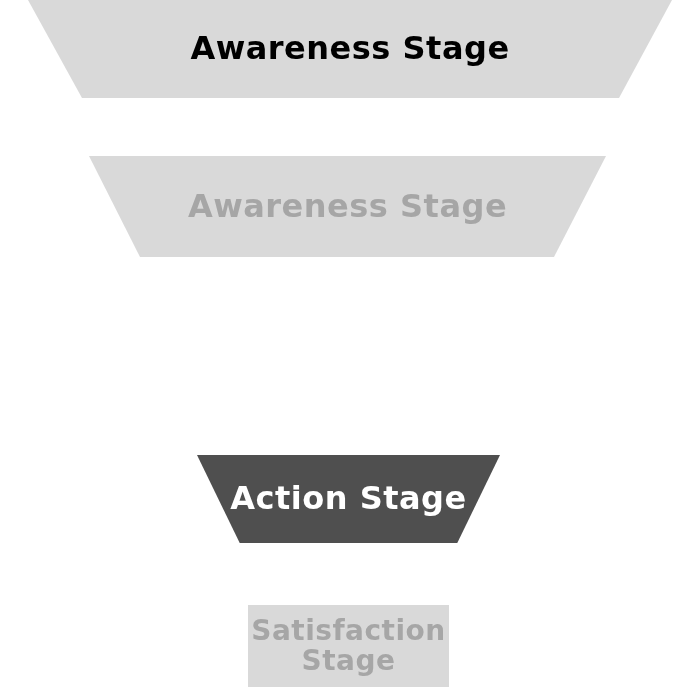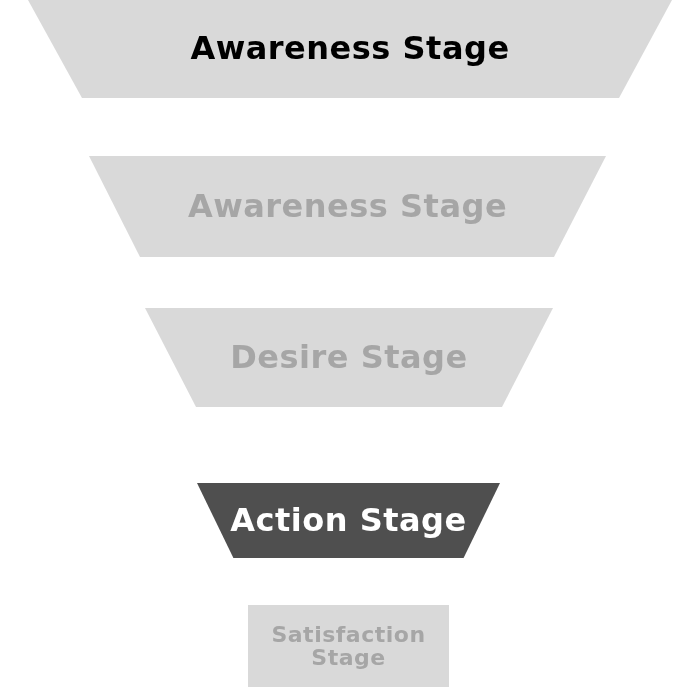--- a/index.html
+++ b/index.html
@@ -24,42 +24,39 @@
   .stage-label {
     font-weight: 700;
     font-size: 32px;
     letter-spacing: 0.5px;
     text-align: center;
     line-height: 1.06;
     white-space: nowrap;
   }
   .stage.wrap-label .stage-label {
     white-space: normal;
-    font-size: 22px;
+    font-size: 28px;
     width: 100%;
   }
 </style>
 </head>
 <body>
 
 <div class="canvas">
 
   <div class="stage" style="left: 28px; top: 0px; width: 644px; height: 98px; background: rgb(217, 217, 217); clip-path: polygon(0px 0px, 644px 0px, 591px 98px, 54px 98px);">
     <span class="stage-label" style="color: #000000;">Awareness Stage</span>
   </div>
 
   <div class="stage" style="left: 89px; top: 156px; width: 517px; height: 101px; background: rgb(217, 217, 217); clip-path: polygon(0px 0px, 517px 0px, 465px 101px, 51px 101px);">
     <span class="stage-label" style="color: rgb(166, 166, 166);">Awareness Stage</span>
   </div>
 
-  <div class="stage" style="left: 145px; top: 308px; width: 408px; height: 99px; background: rgb(217, 217, 217); clip-path: polygon(0px 0px, 408px 0px, 357px 99px, 51px 99px);">
-    <span class="stage-label" style="color: rgb(166, 166, 166);">Desire Stage</span>
-  </div>
 
-  <div class="stage" style="left: 197px; top: 455px; width: 303px; height: 75px; background: rgb(79, 79, 79); clip-path: polygon(0px 0px, 303px 0px, 253px 103px, 50px 103px); margin-top: 28px;">
+  <div class="stage" style="left: 197px; top: 455px; width: 303px; height: 88px; background: rgb(79, 79, 79); clip-path: polygon(0px 0px, 303px 0px, 253px 103px, 50px 103px);">
     <span class="stage-label" style="color: rgb(255, 255, 255);">Action Stage</span>
   </div>
 
   <div class="stage wrap-label" style="left: 248px; top: 605px; width: 201px; height: 82px; background: rgb(217, 217, 217); clip-path: polygon(0px 0px, 201px 0px, 201px 82px, 0px 82px);">
     <span class="stage-label" style="color: rgb(166, 166, 166);">Satisfaction Stage</span>
   </div>
 
 </div>
 
 </body></html>

